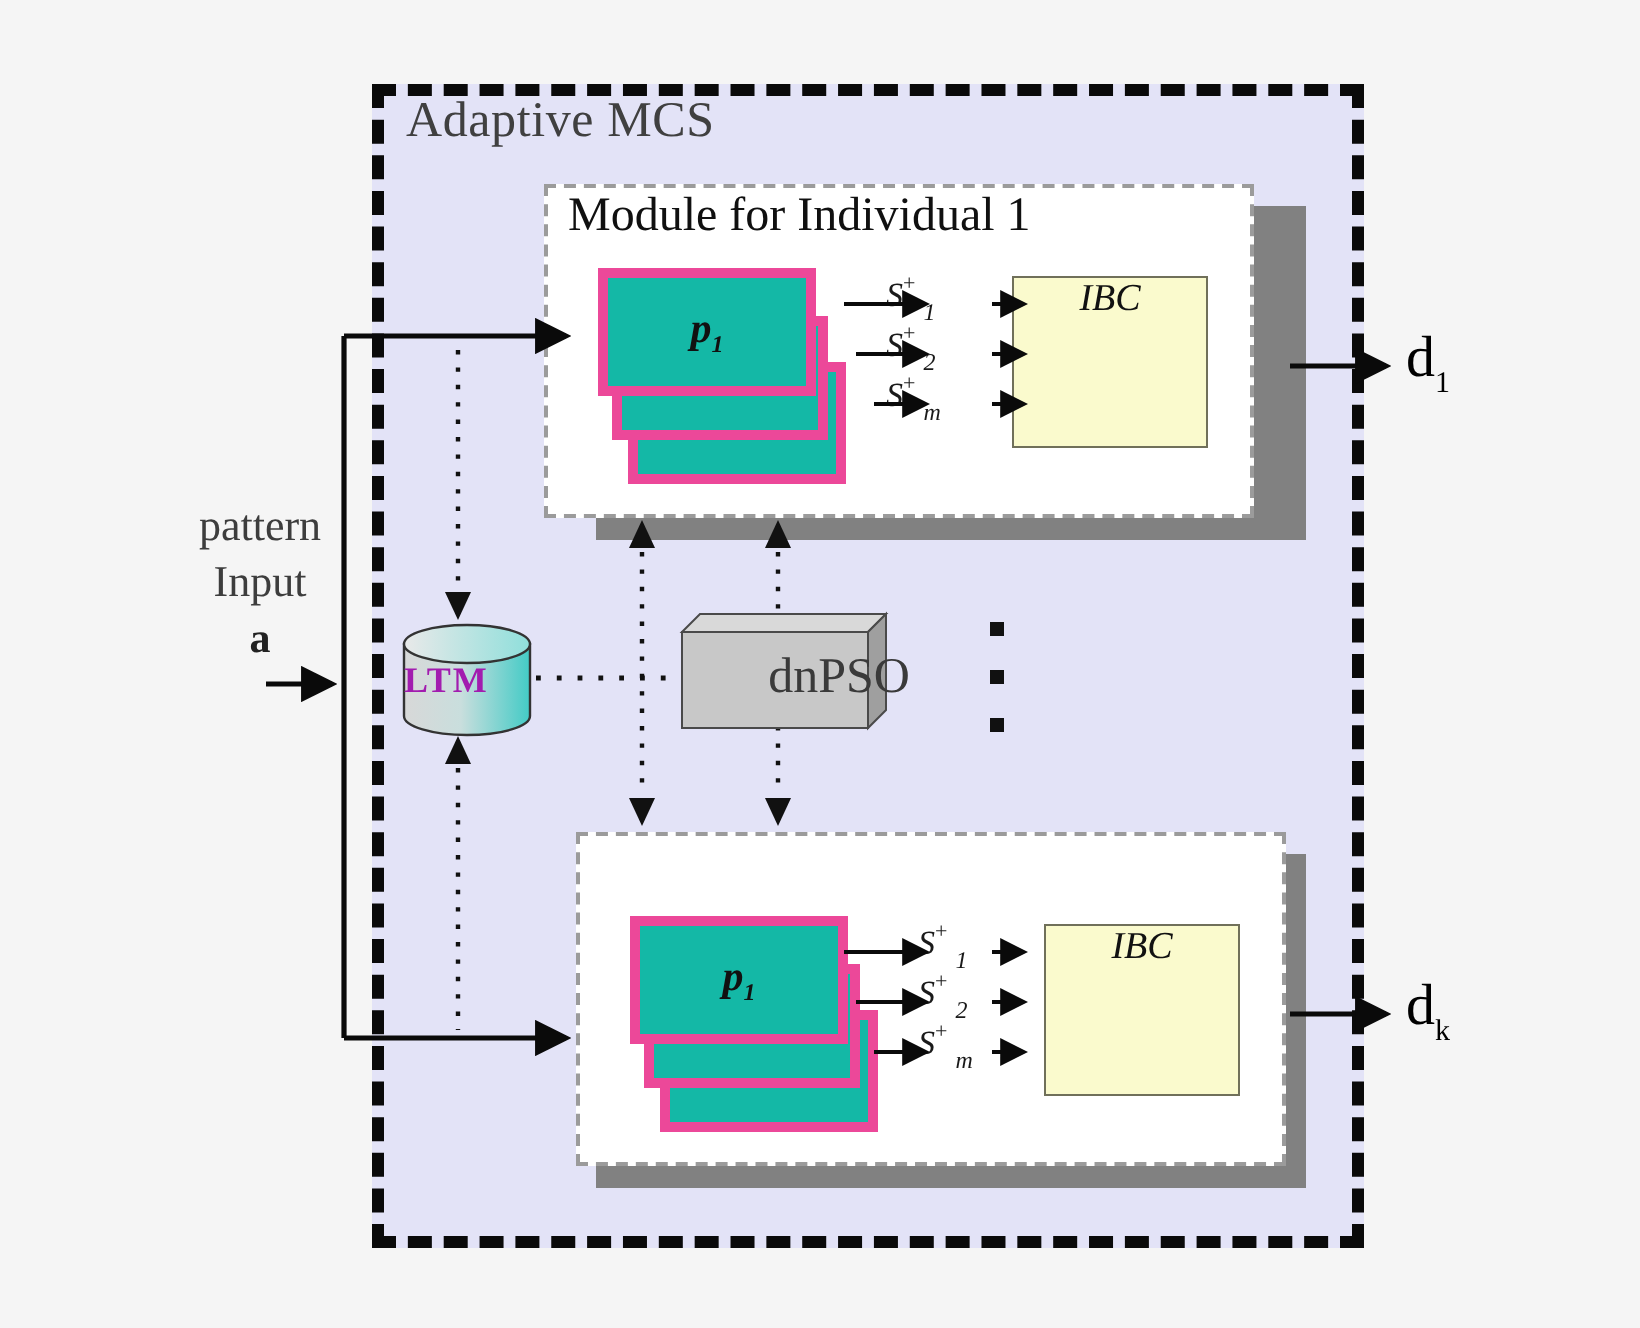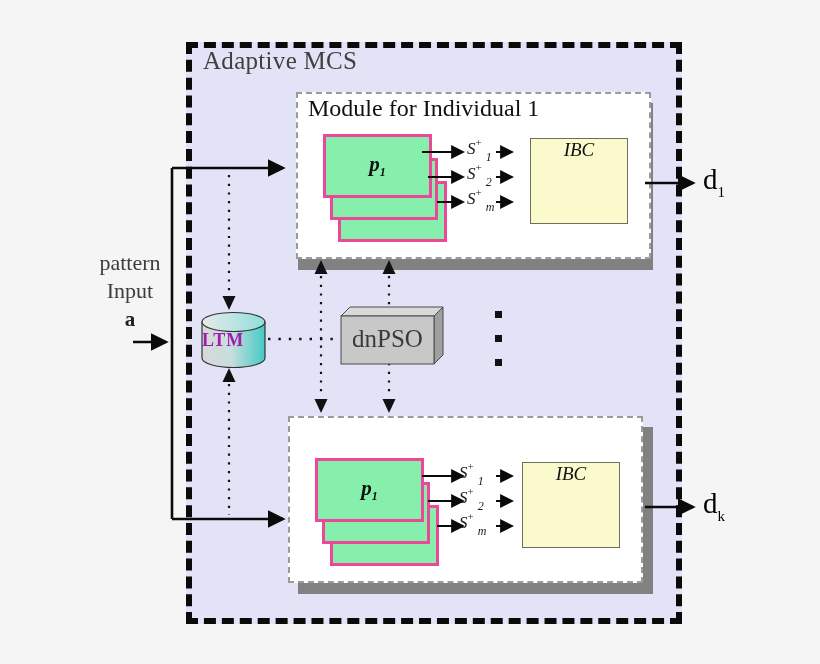--- a/index.html
+++ b/index.html
@@ -27,22 +27,22 @@
   }
   .module-box {
     position:absolute; width:355px; height:167px; box-sizing:border-box;
     background:#ffffff; border:2px dashed #9b9b9b; z-index:3;
   }
   .module-title {
     position:absolute; left:10px; top:1px; font-size:24px; color:#101010;
     white-space:nowrap;
   }
   .stack-box {
-    position:absolute; box-sizing:border-box; background:#86efac;
-    border:3px solid #ec4899;
+    position:absolute; box-sizing:border-box; background:#14b8a6;
+    border:5px solid #ec4899;
   }
   .stack-back { left:40px; top:87px; width:109px; height:61px; }
   .stack-mid  { left:32px; top:64px; width:108px; height:62px; }
   .stack-front{ left:25px; top:40px; width:109px; height:64px;
     display:flex; align-items:center; justify-content:center; }
   .pool-label { font-weight:bold; font-style:italic; font-size:21px; color:#111; }
   .pool-label sub { font-size:12px; vertical-align:-5px; }
   .ibc-box {
     position:absolute; left:232px; top:44px; width:98px; height:86px;
     box-sizing:border-box; background:#fafacd; border:1px solid #70705a;
@@ -63,41 +63,41 @@
   .d-label sub { font-size:15px; vertical-align:-8px; }
   .d-1 { left:703px; top:163px; }
   .d-k { left:703px; top:487px; }
 
   .ltm-label {
     position:absolute; left:202px; top:330px; width:64px; text-align:left;
     font-weight:bold; font-size:18px; color:#a21caf; z-index:7; letter-spacing:1px;
   }
   .dnpso-label {
     position:absolute; left:341px; top:325px; width:93px; text-align:center;
-    font-size:25px; color:#3a3a3a; z-index:7;
+    font-size:25px; color:#3a3a3a; z-index:7;padding-left:32px;
   }
   .overlay { position:absolute; left:0; top:0; z-index:5; pointer-events:none; }
   .widget  { position:absolute; z-index:6; }
 </style>
 </head>
 <body>
 
 <div class="canvas">
 
   <div class="adaptive-box"></div>
   <div class="adaptive-title">Adaptive MCS</div>
 
   <div class="input-label">
     <div>pattern</div>
     <div>Input</div>
     <div class="vec">a</div>
   </div>
 
   <div class="module-shadow" style="left:298px; top:103px;"></div>
-  <div class="module-box" style="left:296px; top:92px;">
+  <div class="module-box" style="left:272px; top:92px;">
     <div class="module-title">Module for Individual 1</div>
     <div class="stack-box stack-back"></div>
     <div class="stack-box stack-mid"></div>
     <div class="stack-box stack-front">
       <span class="pool-label"><span>p</span><sub>1</sub></span>
     </div>
     <div class="sig sig-1"><span>S</span><span class="sig-sup">+</span><span class="sig-sub">1</span></div>
     <div class="sig sig-2"><span>S</span><span class="sig-sup">+</span><span class="sig-sub">2</span></div>
     <div class="sig sig-3"><span>S</span><span class="sig-sup">+</span><span class="sig-sub">m</span></div>
     <div class="ibc-box">

